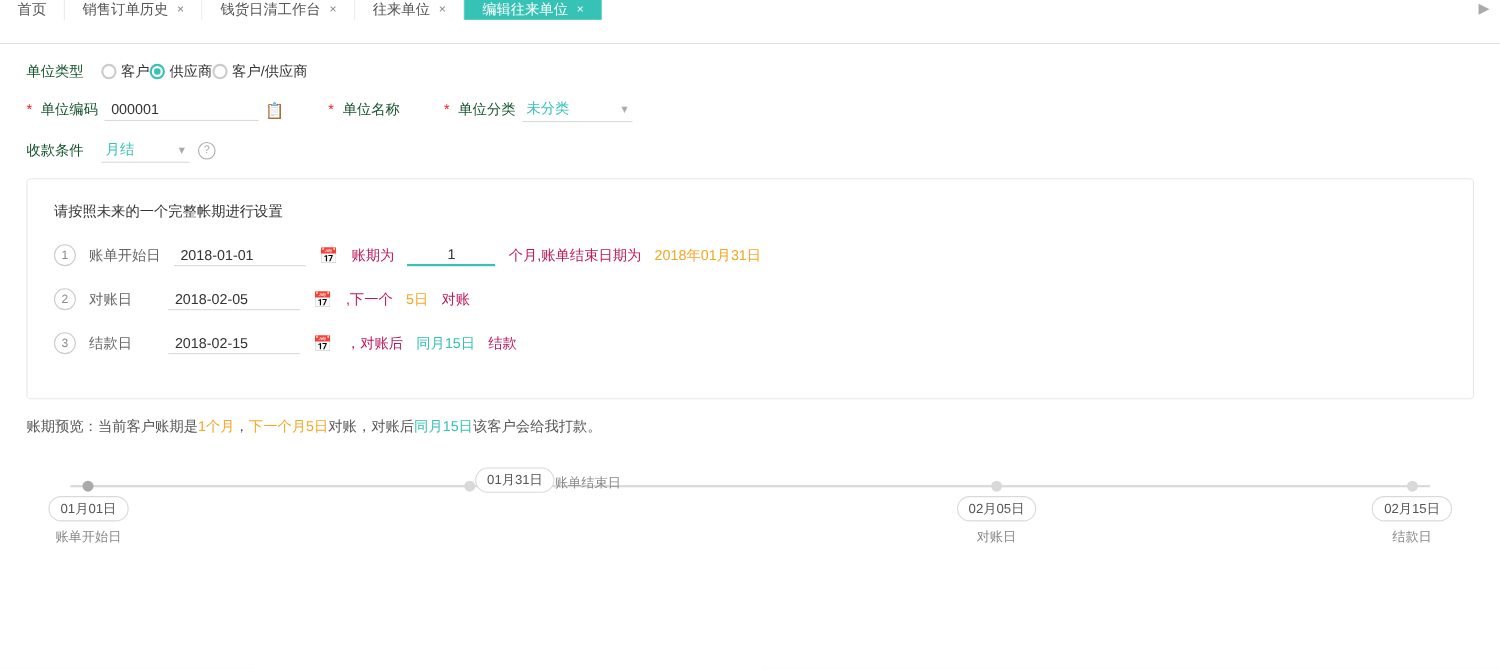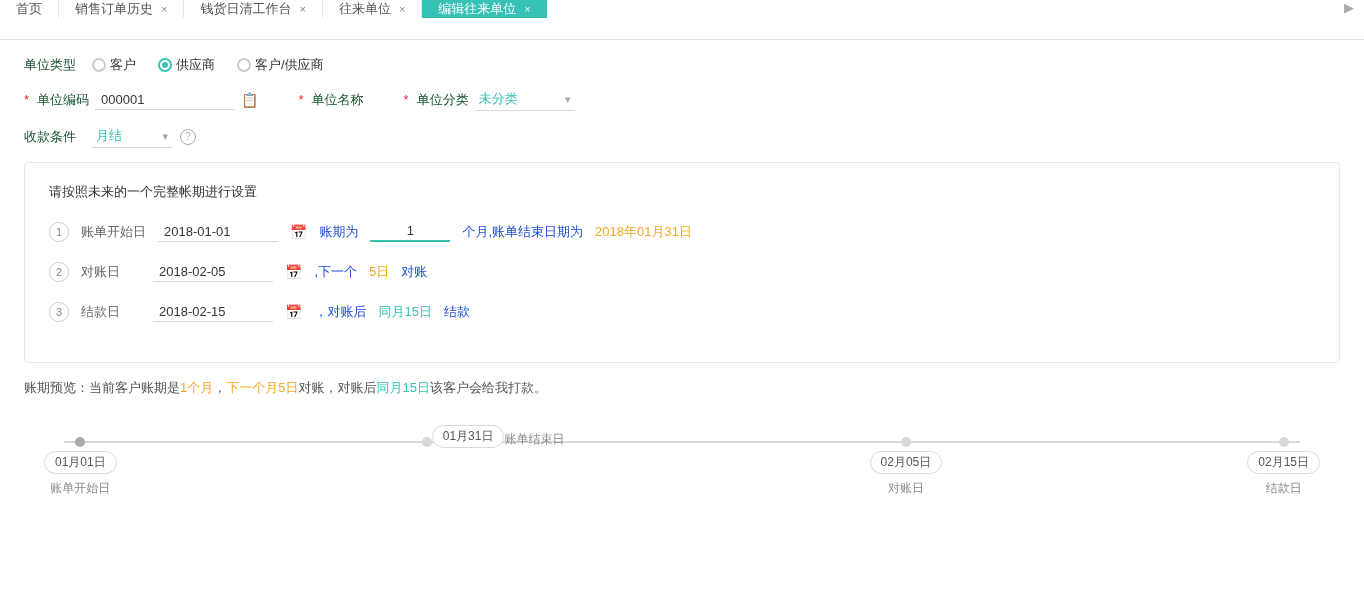--- a/index.html
+++ b/index.html
@@ -57,21 +57,21 @@
       gap: 8px;
     }
     .form-label {
       color: #14532d;
       font-size: 13px;
       white-space: nowrap;
     }
     .required-star { color: #f5222d; margin-right: 2px; }
 
     
-    .radio-group { display: flex; align-items: center; gap: 22px; margin-left: 8px; }
+    .radio-group { display: flex; align-items: center; gap: 0; margin-left: 8px; }
     .radio-item { display: flex; align-items: center; gap: 4px; cursor: pointer; }
     .radio-circle {
       width: 14px; height: 14px;
       border-radius: 50%;
       border: 2px solid #ccc;
       display: flex; align-items: center; justify-content: center;
     }
     .radio-circle.checked { border-color: #36c2b4; }
     .radio-dot { width: 6px; height: 6px; border-radius: 50%; background: #36c2b4; }
 
@@ -134,21 +134,21 @@
       height: 20px;
       border-radius: 50%;
       border: 1px solid #ccc;
       display: flex; align-items: center; justify-content: center;
       font-size: 11px;
       color: #888;
       flex-shrink: 0;
     }
     .step-label { color: #666; font-size: 13px; min-width: 60px; }
     .step-value {
-      color: #1d4ed8;
+      color: #be185d;
       font-size: 13px;
     }
     .highlight-orange { color: #f5a623; }
     .highlight-teal { color: #36c2b4; }
 
     .period-input {
       border: none;
       border-bottom: 2px solid #36c2b4;
       outline: none;
       width: 80px;

